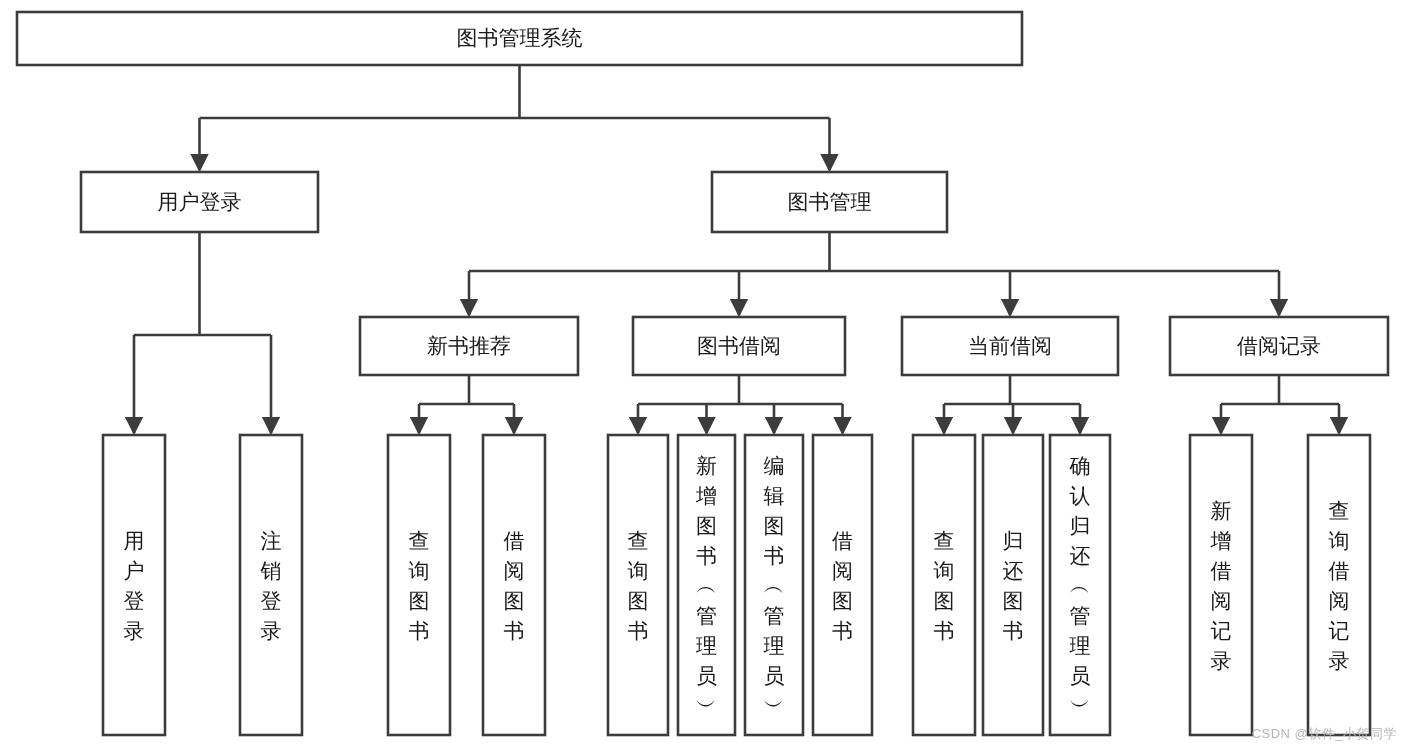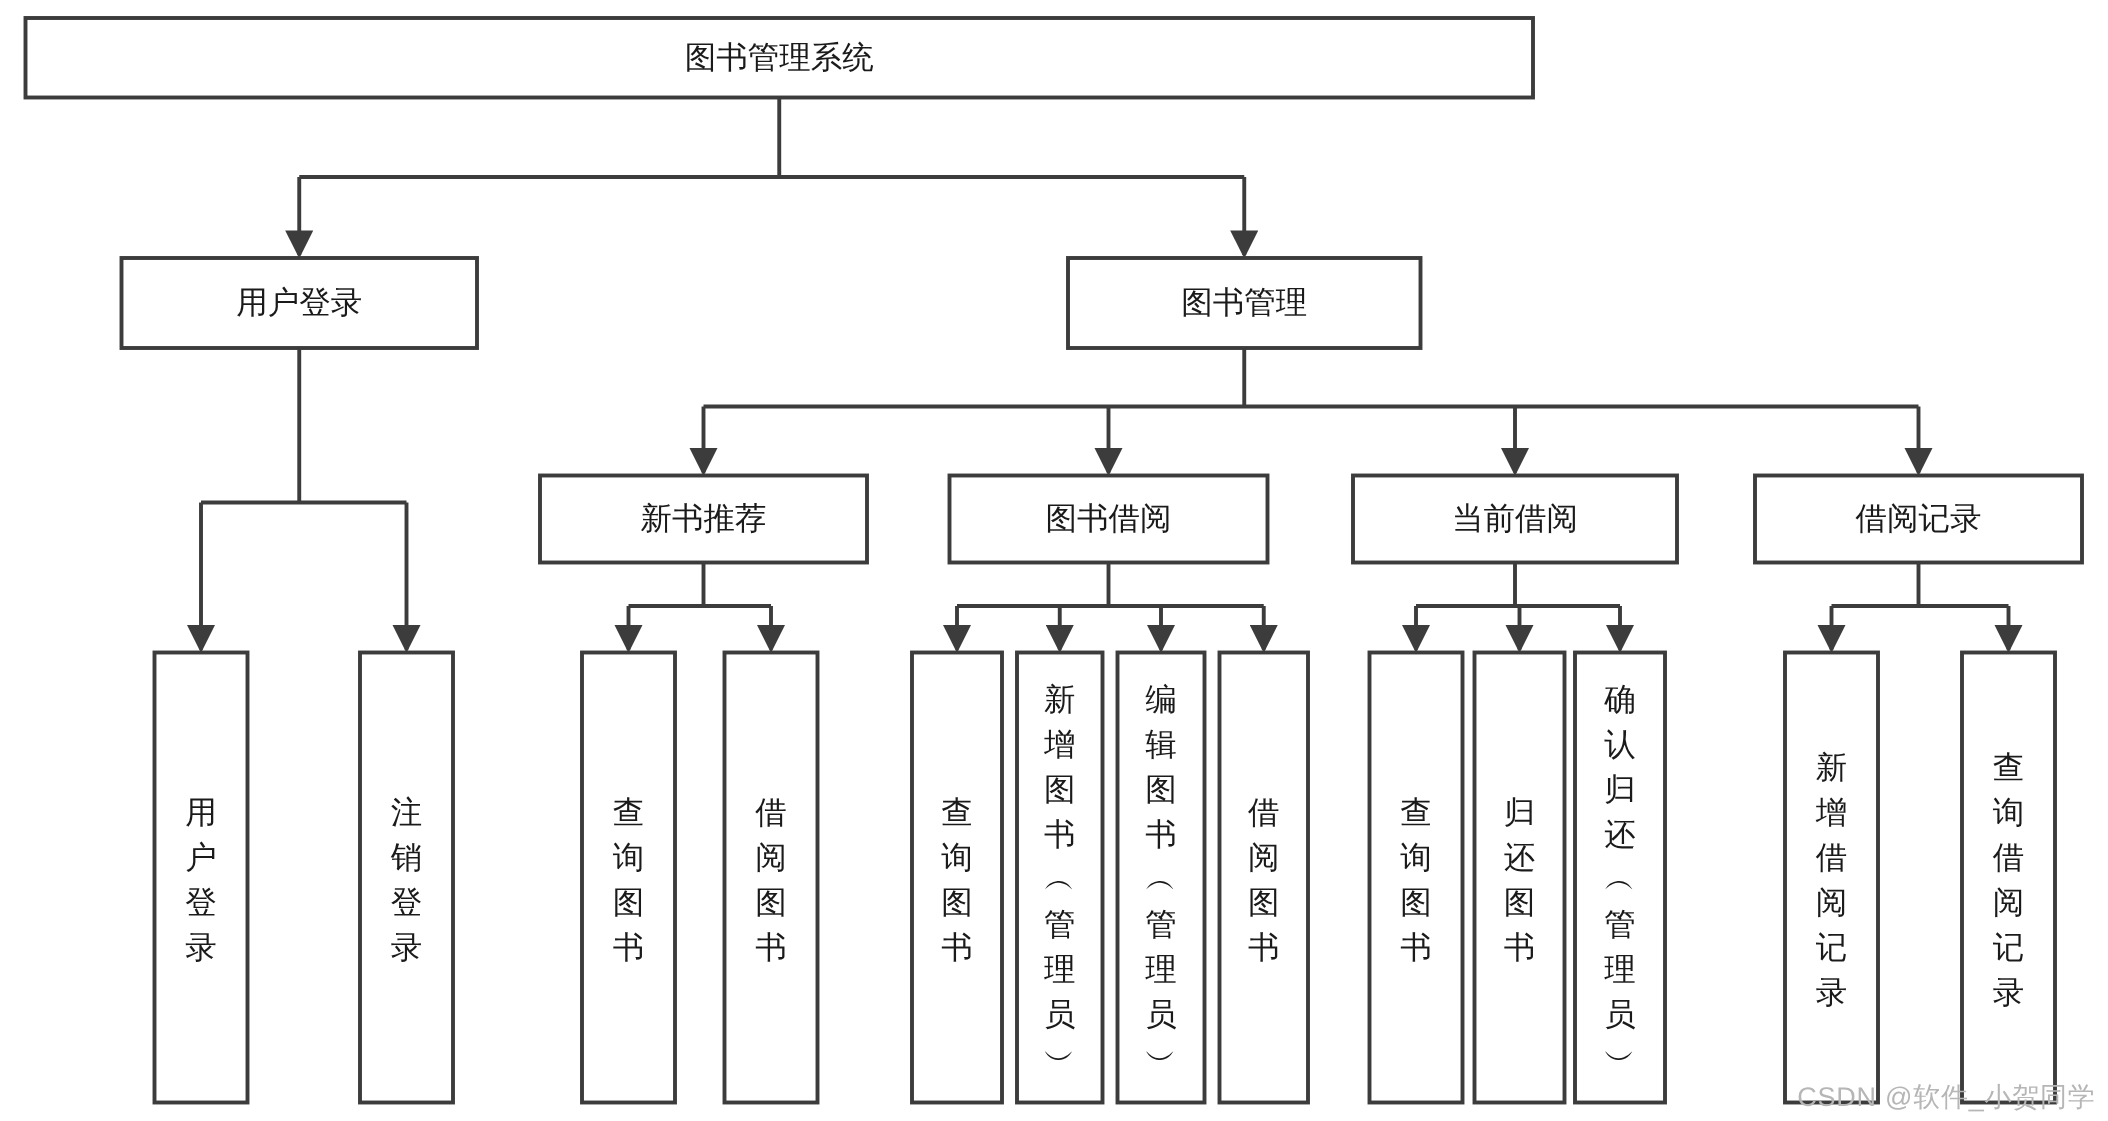--- a/index.html
+++ b/index.html
@@ -54,21 +54,21 @@
   }
   .arrow-head {
     fill: #3c3c3c;
     stroke: none;
   }
   .watermark-text {
     position: absolute;
     right: 8px;
     bottom: 4px;
     font-family: "Liberation Sans", "DejaVu Sans", sans-serif;
-    font-size: 18px;
+    font-size: 13px;
     color: #b6b6b6;
     letter-spacing: 0.5px;
     white-space: nowrap;
     pointer-events: none;
   }
 </style>
 </head>
 <body>
 
 <div id="diagram-root">

